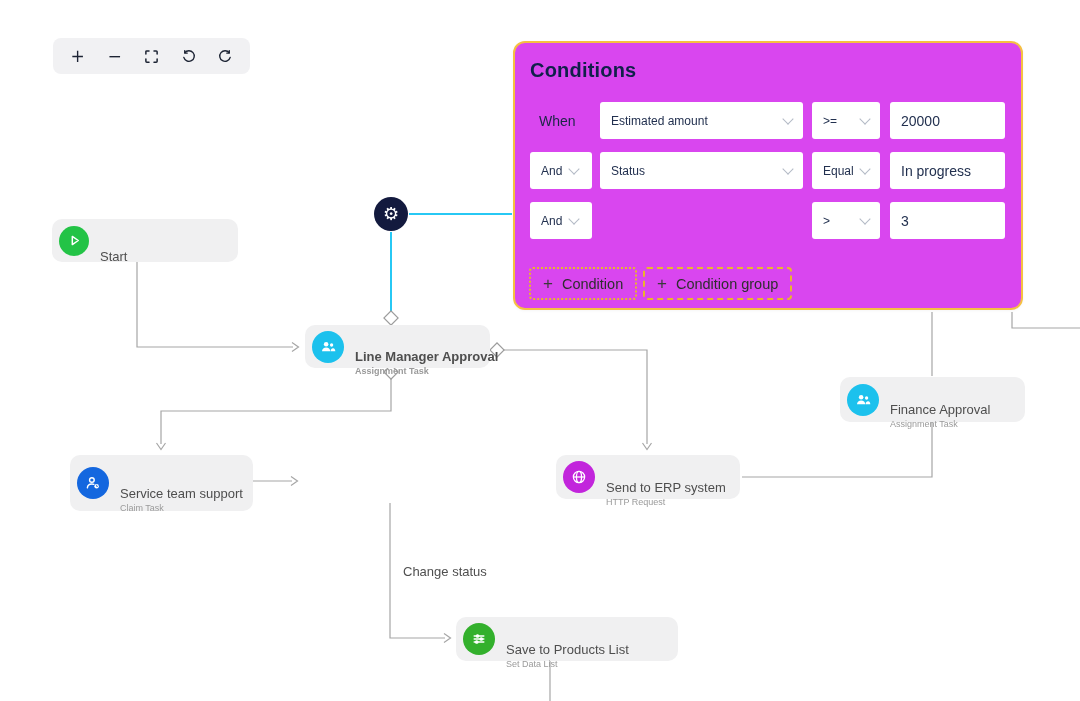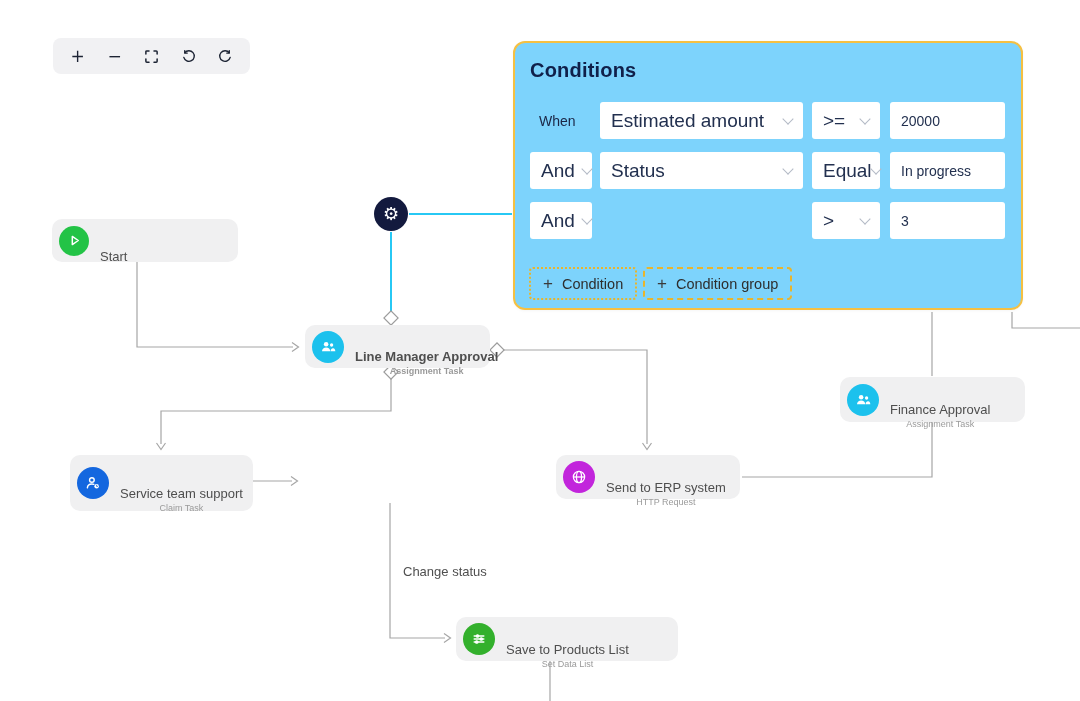--- a/index.html
+++ b/index.html
@@ -23,31 +23,31 @@
   .tbtn {
     width:26px; height:26px; border:none; background:transparent; cursor:pointer;
     display:flex; align-items:center; justify-content:center;
     color:#1c2333; font-size:17px; line-height:1;
     font-family:"DejaVu Sans", sans-serif;
   }
 
   
   .panel {
     position:absolute; left:513px; top:41px; width:510px; height:269px;
-    background:#7dd3fc; border:2px solid #F5C042; border-radius:12px;
+    background:#d946ef; border:2px solid #F5C042; border-radius:12px;
     box-shadow:0 1px 3px rgba(0,0,0,0.04);
   }
   .panel-title {
     position:absolute; left:15px; top:16px;
     font-size:20px; font-weight:bold; color:#10204A; letter-spacing:0.2px;
   }
   .cell {
     position:absolute; height:37px; background:#fff; border-radius:3px;
     display:flex; align-items:center; padding:0 11px;
-    font-size:19px; color:#22304F;
+    font-size:12px; color:#22304F;
   }
   .c-prefix-plain {
     position:absolute; height:37px; display:flex; align-items:center;
     font-size:14px; color:#1B2645; padding-left:9px;
   }
   .c-prefix { left:15px;  width:62px; }
   .c-field  { left:85px;  width:203px; }
   .c-op     { left:297px; width:68px; }
   .c-val    { left:375px; width:115px; border:none; font-size:14px; color:#22304F;
               font-family:"Liberation Sans", sans-serif; }
@@ -70,21 +70,21 @@
   
   .node {
     position:absolute; background:#F0F0F1; border-radius:10px;
     display:flex; align-items:center; gap:11px; padding:0 12px 0 7px; cursor:pointer;
   }
   .circ {
     width:32px; height:32px; border-radius:50%; flex:none;
     display:flex; align-items:center; justify-content:center;
   }
   .t1 { font-size:13px; color:#4E4E4E; white-space:nowrap;margin-top:32px; }
-  .t2 { font-size:9px;  color:#9A9A9A; margin-top:2px; white-space:nowrap;text-align:center; }
+  .t2 { font-size:9px;  color:#9A9A9A; margin-top:2px; white-space:nowrap; }
   .gear-node {
     position:absolute; left:374px; top:197px; width:34px; height:34px; border-radius:50%;
     background:#131A3E; display:flex; align-items:center; justify-content:center; cursor:pointer;
     color:#fff; font-size:18px; font-family:"DejaVu Sans", sans-serif; line-height:1;
   }
   .edge-label {
     position:absolute; left:403px; top:564px; font-size:13px; color:#4F4F4F;
   }
 </style>
 </head>

